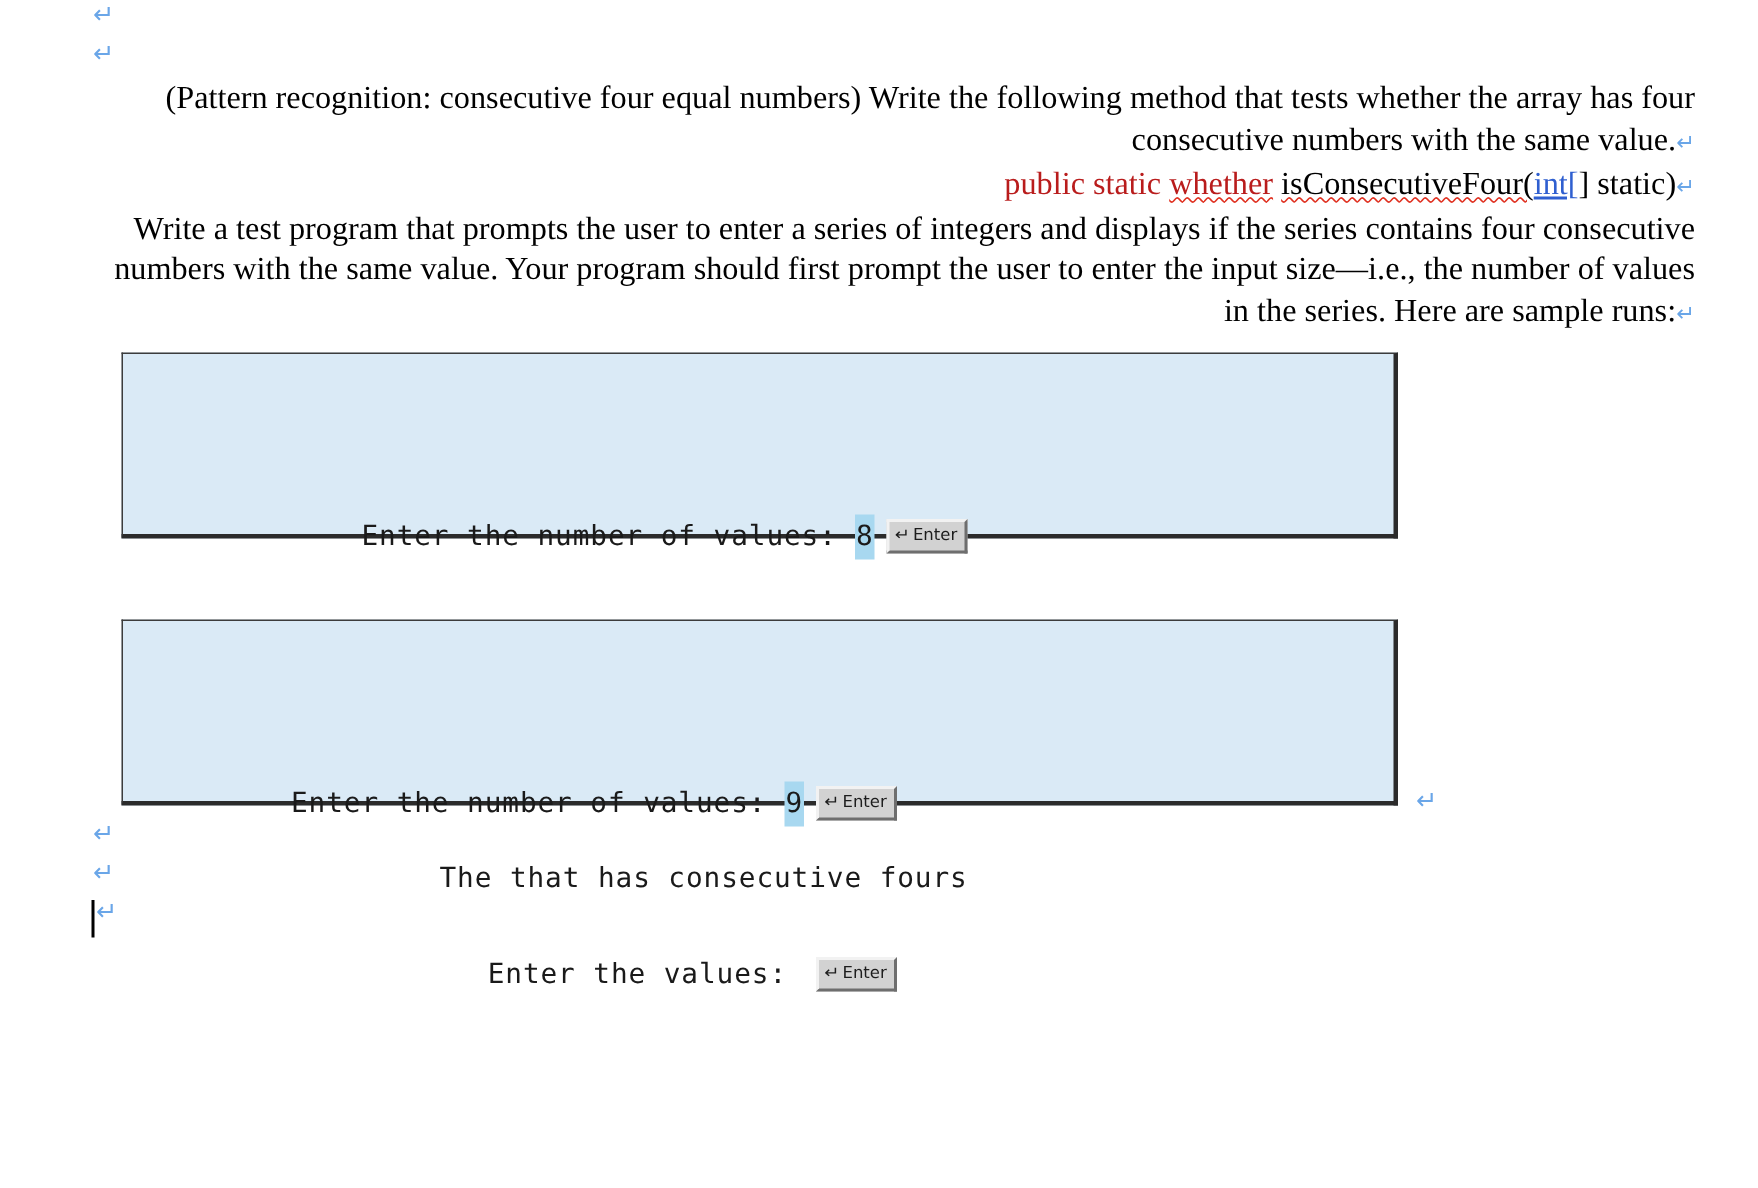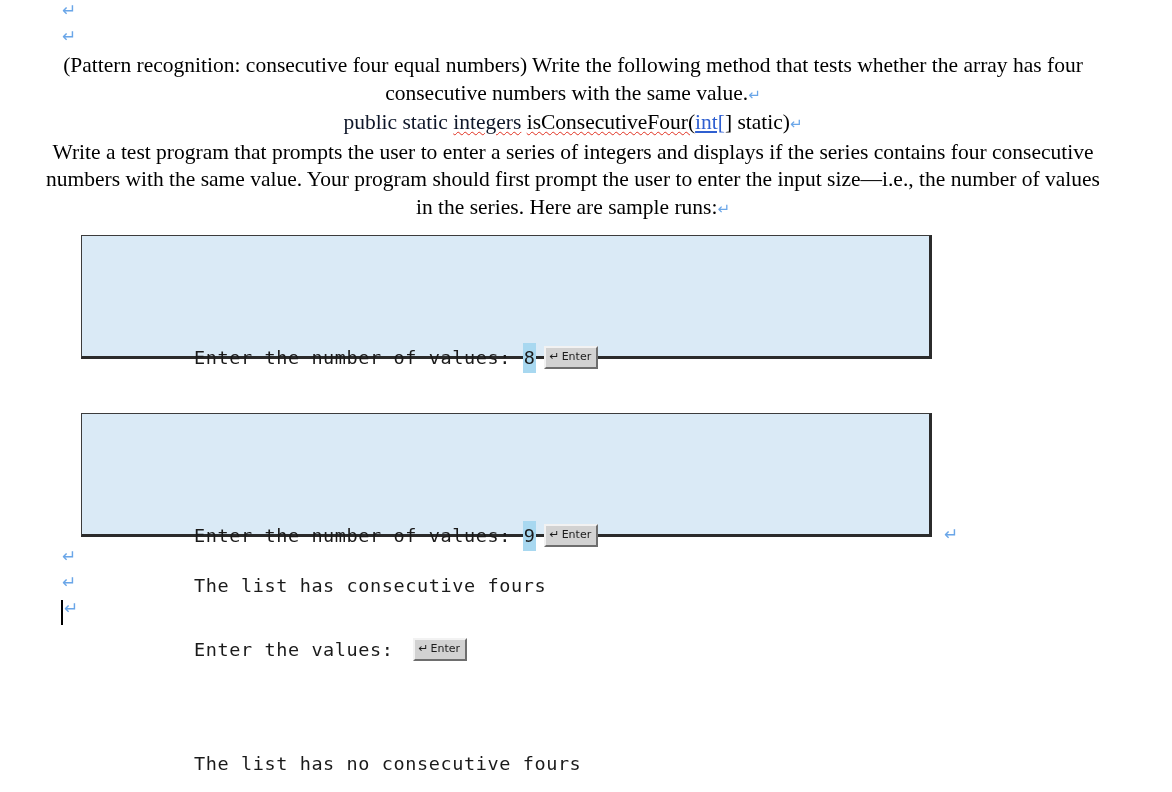--- a/index.html
+++ b/index.html
@@ -28,36 +28,36 @@
   .pilcrow-inline {
     color: #6aa6e8;
     font-family: "DejaVu Sans", sans-serif;
     font-size: 15px;
     vertical-align: baseline;
   }
 
   
   .doc-text {
     position: absolute;
-    left: 42px;
+    left: 68px;
     top: 52px;
     width: 1062px;
     font-size: 21.5px;
     line-height: 27.5px;
-    text-align: center;
+    text-align: right;
   }
   .doc-para { margin: 0; }
 
   .code-line {
     margin: 0;
     font-size: 21.5px;
     line-height: 27.5px;
   }
   .kw-blue {
-    color: #0f172a;
+    color: #b91c1c;
   }
   .squiggle {
     text-decoration-line: underline;
     text-decoration-style: wavy;
     text-decoration-color: #e03020;
     text-decoration-thickness: 1px;
     text-underline-offset: 2px;
   }
   .link-blue {
     color: #2f5fd0;
@@ -86,20 +86,21 @@
     line-height: 28.5px;
     color: #1a1a1a;
     white-space: pre;
     letter-spacing: 0.6px;
   }
   .console-line {
     display: flex;
     align-items: center;
     height: 28.5px;
     white-space: pre;
+    justify-content: flex-end;
   }
   .hl {
     background: #a8d8f0;
     padding: 1px 1px;
   }
   .enter-btn {
     display: inline-flex;
     align-items: center;
     justify-content: center;
     margin-left: 8px;
@@ -135,58 +136,57 @@
 </head>
 <body>
 
 <span class="pilcrow" style="left:62px; top:2px;">↵</span>
 <span class="pilcrow" style="left:62px; top:28px;">↵</span>
 
 <div class="doc-text">
 
   <p class="doc-para"><span>(Pattern recognition: consecutive four equal numbers) Write the following method that tests whether the array has four consecutive numbers with the same value.</span><span class="pilcrow-inline">↵</span></p>
 
-  <p class="code-line"><span class="kw-blue">public static </span><span class="kw-blue squiggle">integers</span><span> </span><span class="plain-black squiggle">isConsecutiveFour(</span><span class="link-blue squiggle">int[</span><span class="plain-black">] static)</span><span class="pilcrow-inline">↵</span></p>
+  <p class="code-line"><span class="kw-blue">public static </span><span class="kw-blue squiggle">whether</span><span> </span><span class="plain-black squiggle">isConsecutiveFour(</span><span class="link-blue squiggle">int[</span><span class="plain-black">] static)</span><span class="pilcrow-inline">↵</span></p>
 
   <p class="doc-para"><span>Write a test program that prompts the user to enter a series of integers and displays if the series contains four consecutive numbers with the same value. Your program should first prompt the user to enter the input size—i.e., the number of values in the series. Here are sample runs:</span><span class="pilcrow-inline">↵</span></p>
 
 </div>
 
 <div class="console-box" style="left:81px; top:235px; width:851px; height:124px;">
   <div class="console-inner">
 
     <div class="console-line"><span>Enter the number of values: </span><span class="hl">8</span><span class="enter-btn">
           <span class="enter-glyph">↵</span>
           <span>Enter</span>
         </span></div>
 
     <div class="console-line"><span>Enter the values: </span><span class="hl">3 4 5 5 5 5 4 5</span><span class="enter-btn">
           <span class="enter-glyph">↵</span>
           <span>Enter</span>
         </span></div>
 
-    <div class="console-line"><span>The list has consecutive fours</span></div>
+    <div class="console-line"><span>The that has consecutive fours</span></div>
 
   </div>
 </div>
 
 <div class="console-box" style="left:81px; top:413px; width:851px; height:124px;">
   <div class="console-inner">
 
     <div class="console-line"><span>Enter the number of values: </span><span class="hl">9</span><span class="enter-btn">
           <span class="enter-glyph">↵</span>
           <span>Enter</span>
         </span></div>
 
     <div class="console-line"><span>Enter the values: </span><span class="enter-btn">
           <span class="enter-glyph">↵</span>
           <span>Enter</span>
         </span></div>
 
-    <div class="console-line"><span>The list has no consecutive fours</span></div>
 
   </div>
 </div>
 
 <span class="pilcrow" style="left:944px; top:526px;">↵</span>
 
 <span class="pilcrow" style="left:62px; top:548px;">↵</span>
 <span class="pilcrow" style="left:62px; top:574px;">↵</span>
 <span class="pilcrow" style="left:64px; top:600px;">↵</span>
 <span class="caret" style="left:61px; top:600px; height:25px;"></span>

